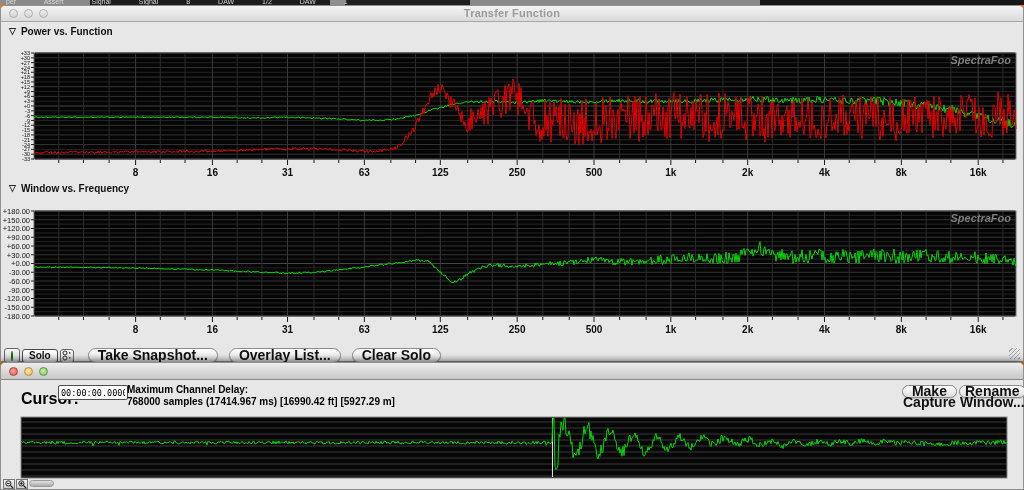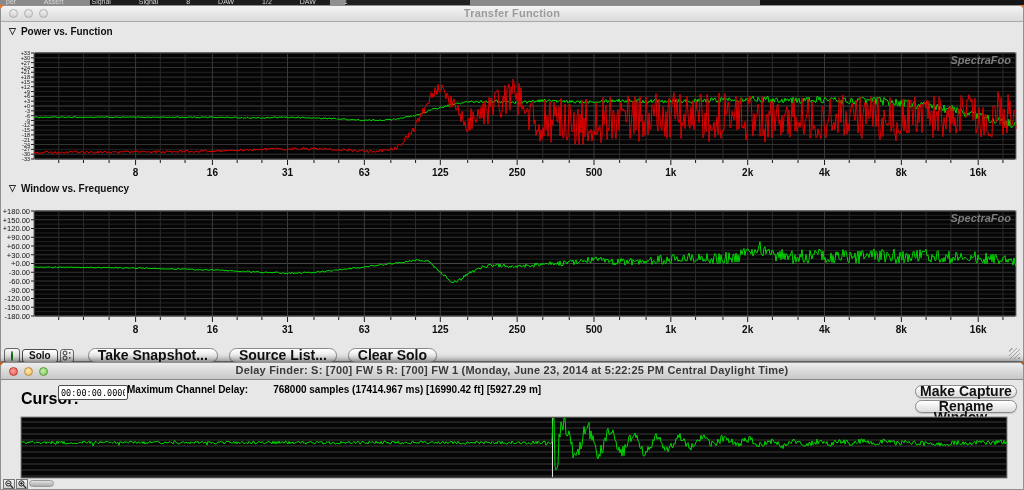--- a/index.html
+++ b/index.html
@@ -51,22 +51,22 @@
              background:linear-gradient(#f6f6f6,#d3d3d3);display:flex;align-items:center;justify-content:center;padding:0;}
   .resize-grip{position:absolute;right:3px;bottom:2px;width:11px;height:11px;
                background:repeating-linear-gradient(135deg,transparent 0 2px,#a9a9a9 2px 3px);}
   
   .cursor-label{position:absolute;left:20px;top:27px;font-size:16px;font-weight:700;color:#000;}
   .cursor-field{position:absolute;left:57px;top:22px;width:64px;height:13px;border:1px solid #4f4f4f;
                 border-radius:2px;background:#fff;font-family:"DejaVu Sans Mono",monospace;
                 font-size:8.5px;color:#000;padding:0 2px;}
   .delay-lines{position:absolute;left:126px;top:21px;display:flex;flex-direction:column;gap:2px;
                font-size:10px;font-weight:700;color:#000;}
-  .delay-line{display:flex;gap:25px;white-space:nowrap;}
-  .capture-btns{position:absolute;right:6px;top:22px;display:flex;flex-direction:column;gap:2px;width:102px;}
+  .delay-line{display:flex;gap:1px;white-space:nowrap;flex-direction:column;}
+  .capture-btns{position:absolute;right:19px;top:22px;display:flex;flex-direction:row;gap:2px;width:102px;}
   .capture-btns .btn{border-radius:7px;height:13px;line-height:11px;padding:0;text-align:center;width:100%;}
   
   .bottom-bar{position:absolute;left:0;bottom:0;height:10px;width:100%;}
   .zoom-btn{position:absolute;top:0;width:12px;height:10px;border:1px solid #777;box-sizing:border-box;
             background:linear-gradient(#f4f4f4,#cfcfcf);display:flex;align-items:center;justify-content:center;padding:0;}
   .zoom-out-btn{left:2px;} .zoom-in-btn{left:15px;}
   .scroll-thumb{position:absolute;left:28px;top:1px;width:25px;height:7px;border-radius:4px;
                 background:linear-gradient(#e2e2e2,#ababab);border:1px solid #9a9a9a;box-sizing:border-box;}
 </style>
 </head>
@@ -414,34 +414,33 @@
         <button class="param-btn">
           <svg width="9" height="11" viewBox="0 0 9 11">
             <circle cx="3" cy="3" r="2" fill="none" stroke="#333" stroke-width="1"></circle>
             <circle cx="3" cy="8" r="2" fill="none" stroke="#333" stroke-width="1"></circle>
             <rect x="7" y="2.2" width="1.4" height="1.4" fill="#333"></rect>
             <rect x="7" y="7.2" width="1.4" height="1.4" fill="#333"></rect>
           </svg>
         </button>
       </div>
       <button class="btn">Take Snapshot...</button>
-      <button class="btn">Source List...</button>
+      <button class="btn">Overlay List...</button>
       <button class="btn">Clear Solo</button>
     </div>
     <div class="resize-grip"></div>
   </div>
 
   <div class="window win-delay">
     <div class="titlebar active">
       <div class="lights">
         <span class="light red"></span>
         <span class="light yellow"></span>
         <span class="light green"></span>
       </div>
-      <div class="title">Delay Finder: S: [700] FW 5 R: [700] FW 1 (Monday, June 23, 2014 at 5:22:25 PM Central Daylight Time)</div>
     </div>
 
     <span class="cursor-label">Cursor:</span>
     <input class="cursor-field" value="00:00:00.000000" style="">
 
     <div class="delay-lines">
       <div class="delay-line">
         <span>Maximum Channel Delay:</span>
         <span>768000 samples (17414.967 ms) [16990.42 ft] [5927.29 m]</span>
       </div>

